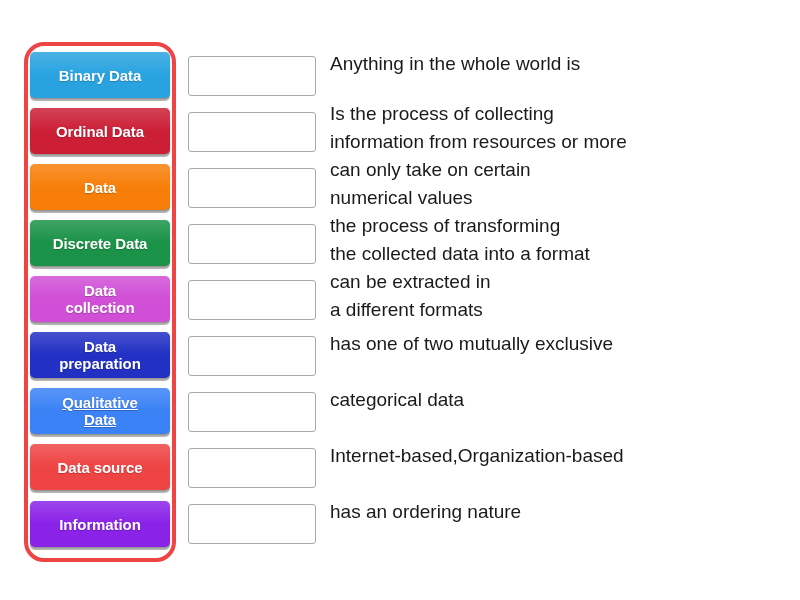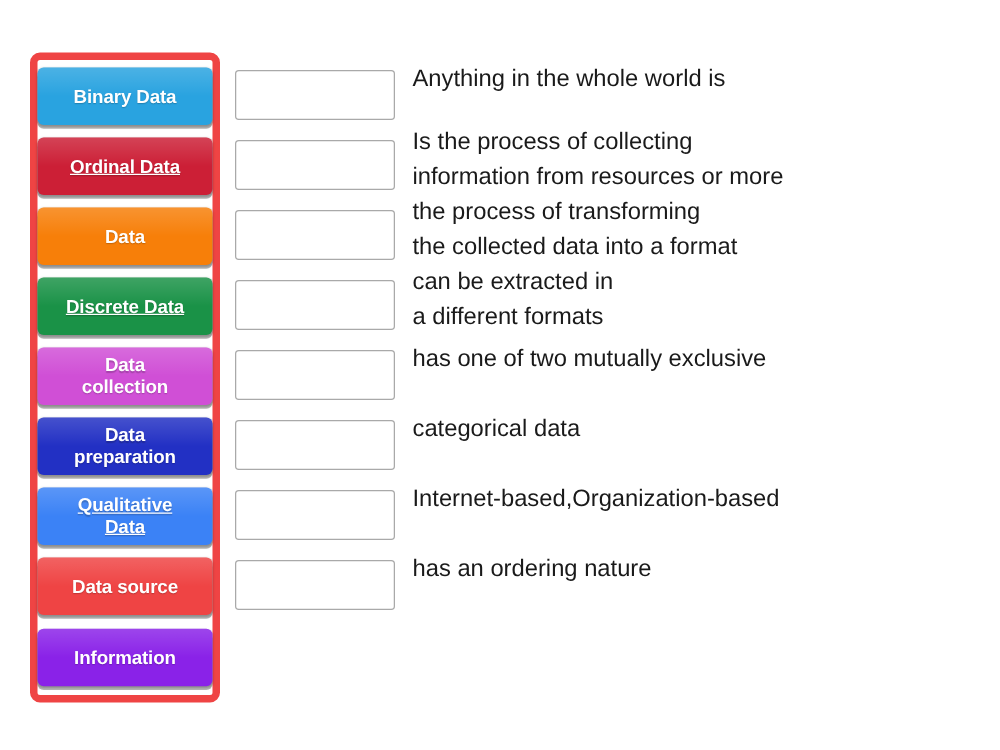--- a/index.html
+++ b/index.html
@@ -21,22 +21,22 @@
   }
 
   
   #tiles-panel {
     position: absolute;
     left: 24px;
     top: 42px;
     width: 152px;
     height: 520px;
     box-sizing: border-box;
-    border: 6px solid #ef4444;
-    border-radius: 8px;
+    border: 4px solid #ef4444;
+    border-radius: 20px;
     background: #ffffff;
     padding: 6px 0 0 0;
   }
 
   .tile {
     position: relative;
     width: 140px;
     height: 46px;
     margin: 0 auto 10px auto;
     border-radius: 5px;
@@ -110,27 +110,27 @@
 </head>
 <body>
 
 <div id="activity">
 
   <div id="tiles-panel">
       <div class="tile" style="background: rgb(41, 163, 224);">
         <span style="white-space: pre-line;">Binary Data</span>
       </div>
       <div class="tile" style="background: rgb(204, 31, 54);">
-        <span style="white-space: pre-line; text-decoration: underline;">Ordinal Data</span>
+        <span style="white-space: pre-line;">Ordinal Data</span>
       </div>
       <div class="tile" style="background: rgb(247, 127, 9);">
         <span style="white-space: pre-line;">Data</span>
       </div>
       <div class="tile" style="background: rgb(26, 146, 71);">
-        <span style="white-space: pre-line; text-decoration: underline;">Discrete Data</span>
+        <span style="white-space: pre-line;">Discrete Data</span>
       </div>
       <div class="tile" style="background: rgb(208, 79, 214);">
         <span style="white-space: pre-line;">Data
 collection</span>
       </div>
       <div class="tile" style="background: rgb(34, 48, 196);">
         <span style="white-space: pre-line;">Data
 preparation</span>
       </div>
       <div class="tile" style="background: #3b82f6; text-decoration: underline;">
@@ -150,20 +150,25 @@
         <div class="dropzone"></div>
         <div class="definition">Anything in the whole world is</div>
       </div>
       <div class="row">
         <div class="dropzone"></div>
         <div class="definition two-line">Is the process of collecting
 information from resources or more</div>
       </div>
       <div class="row">
         <div class="dropzone"></div>
+        <div class="definition two-line">can only take on certain
+numerical values</div>
+      </div>
+      <div class="row">
+        <div class="dropzone"></div>
         <div class="definition two-line">the process of transforming
 the collected data into a format</div>
       </div>
       <div class="row">
         <div class="dropzone"></div>
         <div class="definition two-line">can be extracted in
 a different formats</div>
       </div>
       <div class="row">
         <div class="dropzone"></div>

